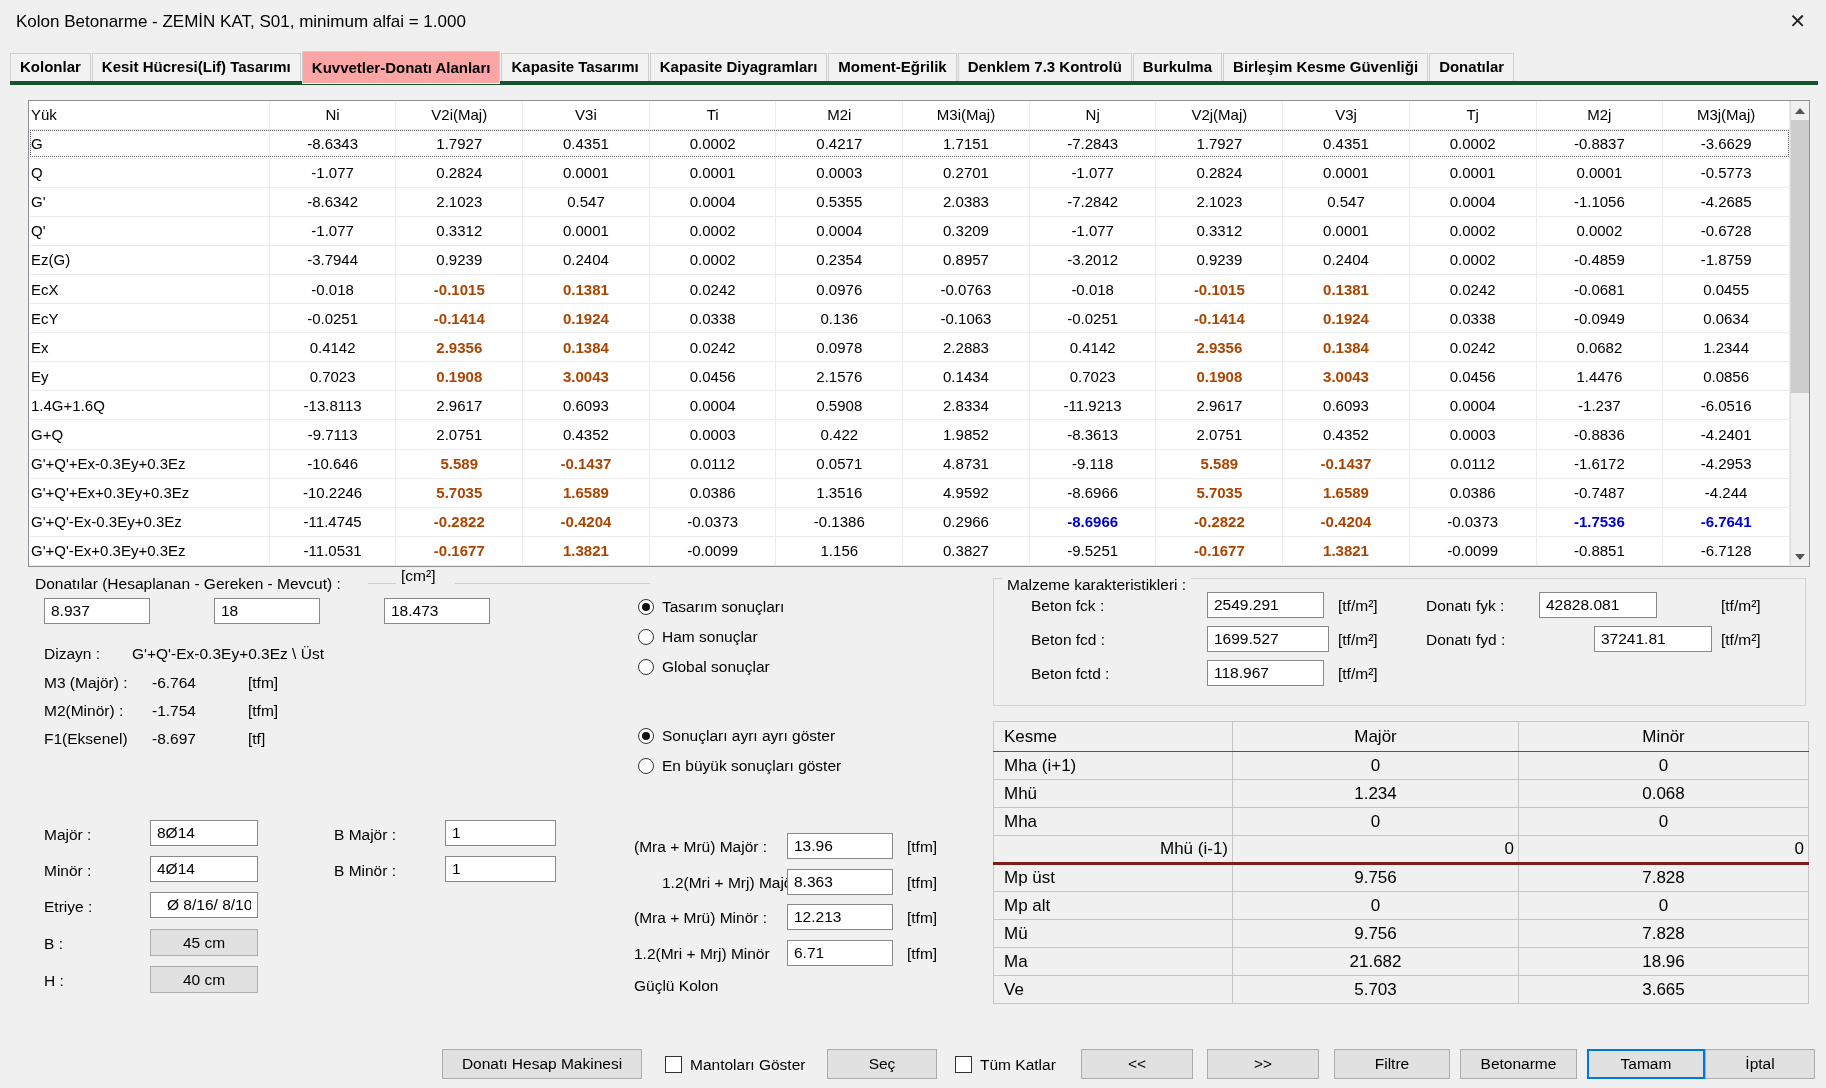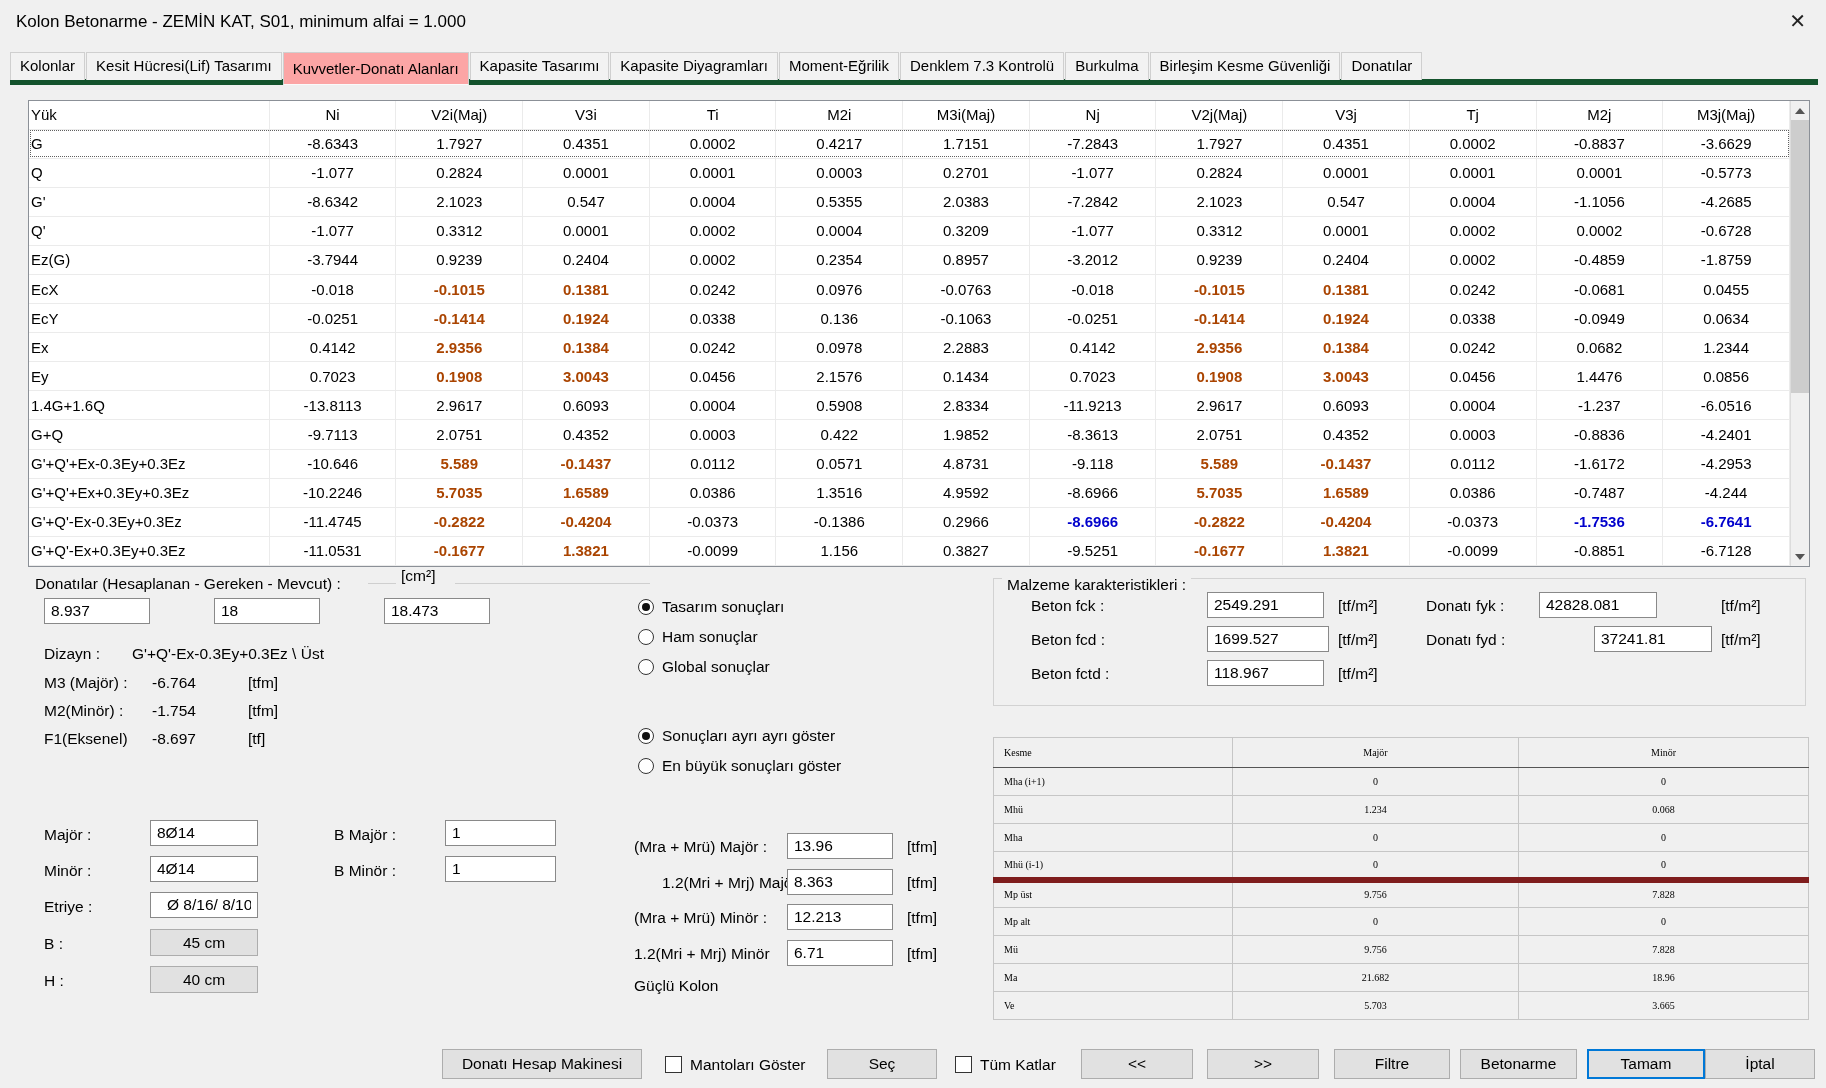--- a/index.html
+++ b/index.html
@@ -7,21 +7,21 @@
   body {
     background:#f0f0f0; color:#000; position:relative; overflow:hidden;
     font-family:"Liberation Sans","DejaVu Sans",sans-serif; font-size:15.5px; cursor:default;
   }
   .lbl { position:absolute; white-space:nowrap; }
   .titlebar { position:absolute; left:0; top:0; width:100%; height:46px; }
   .title-text { position:absolute; left:16px; top:12px; font-size:17px; }
   .close { position:absolute; right:20px; top:9px; font-size:20px; color:#222; }
 
   .tabbar { position:absolute; left:10px; top:52px; right:8px; height:33px;
-            border-bottom:6px solid #14532d; display:flex; align-items:flex-start; }
+            border-bottom:4px solid #14532d; display:flex; align-items:center;font-weight:bold; }
   .tab { border:1px solid #cfcfcf; border-bottom:none; background:#f2f2f2;
          padding:4px 9px 5px; font-size:15px; margin-right:1px; height:28px; white-space:nowrap; }
   .tab.active { background:#fca5a5; height:33px; padding-top:7px; margin-bottom:-1px;
                 border-bottom:1px solid #fafafa; }
 
   .table-outer { position:absolute; left:28px; top:100px; width:1782px; height:467px;
                  border:1px solid #8b9097; background:#fff; display:flex; }
   table.forces { border-collapse:collapse; table-layout:fixed; width:1761px; font-size:15px; }
   .forces col.c-label { width:239px; } .forces col.c-num { width:126px; }
   .forces th,.forces td { border-right:1px solid #ebebeb; border-bottom:1px solid #ebebeb;
@@ -53,26 +53,26 @@
   .radio-row { display:flex; align-items:center; gap:8px; height:20px; margin-bottom:10px; }
   .radio { width:16px; height:16px; border:1px solid #333; border-radius:50%; background:#fff;
            position:relative; flex:0 0 16px; }
   .radio.checked::after { content:""; position:absolute; left:3px; top:3px; width:8px; height:8px;
            border-radius:50%; background:#111; }
   .checkbox { position:absolute; width:17px; height:17px; border:1px solid #333; background:#fff; }
 
   .groupbox { position:absolute; border:1px solid #d2d2d2; }
   .gb-label { position:absolute; top:-11px; left:8px; background:#f0f0f0; padding:8px 5px; white-space:nowrap; }
 
-  table.kesme { position:absolute; left:993px; top:737px; border-collapse:collapse; font-size:10px;font-family:Liberation Serif, serif; }
+  table.kesme { position:absolute; left:993px; top:721px; border-collapse:collapse; font-size:17px; }
   .kesme th,.kesme td { border:1px solid #c6c6c6; height:28px; font-weight:normal;
         text-align:center; padding:0 4px; }
   .kesme th { height:30px; border-bottom:1px solid #555; }
   .kesme .rowlabel { text-align:left; padding-left:10px; }
-  .kesme tr.sep td { border-bottom:6px solid #7f1d1d; }
+  .kesme tr.sep td { border-bottom:3px solid #7f1d1d;text-align:right; }
 </style>
 </head>
 <body>
 
 <div class="titlebar">
   <span class="title-text">Kolon Betonarme - ZEMİN KAT, S01, minimum alfai = 1.000</span>
   <span class="close">✕</span>
 </div>
 
 <div class="tabbar">

